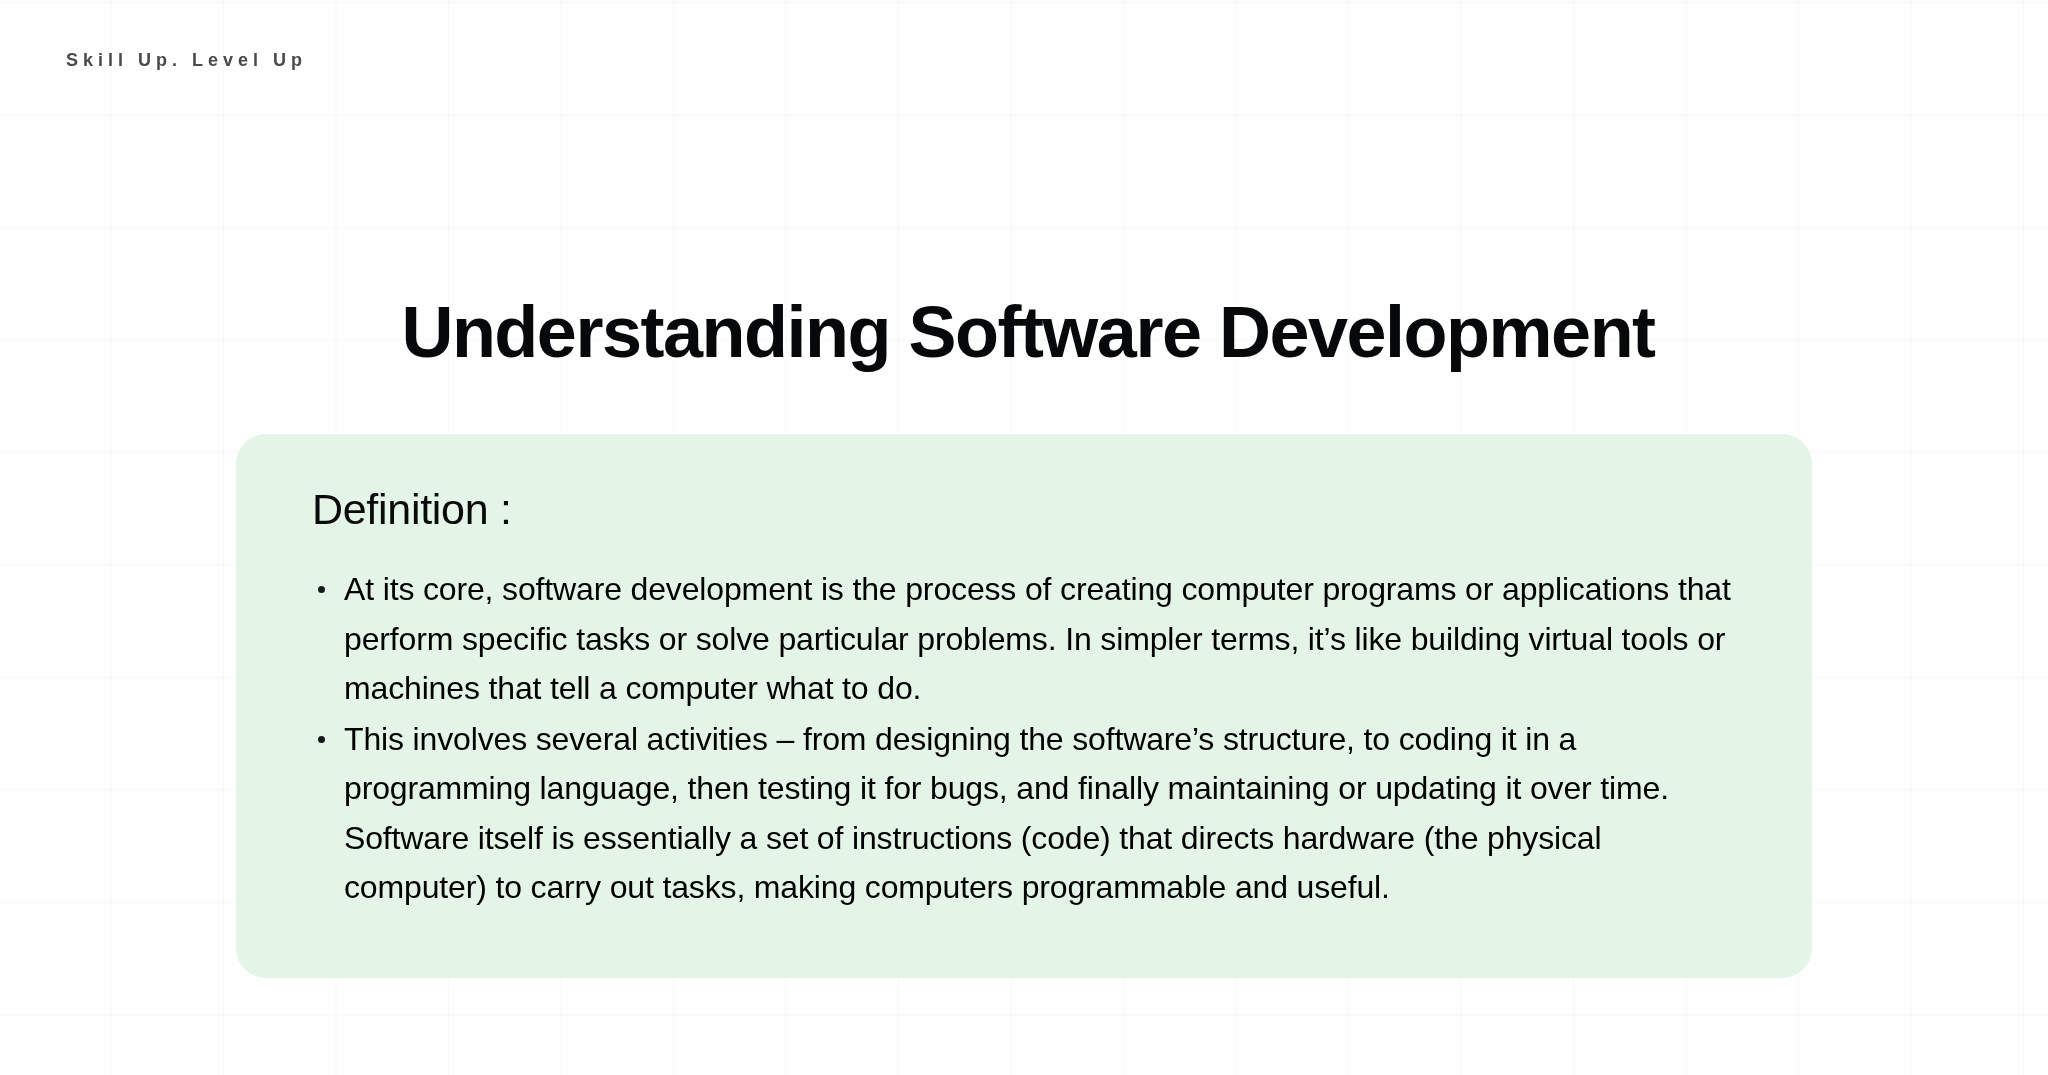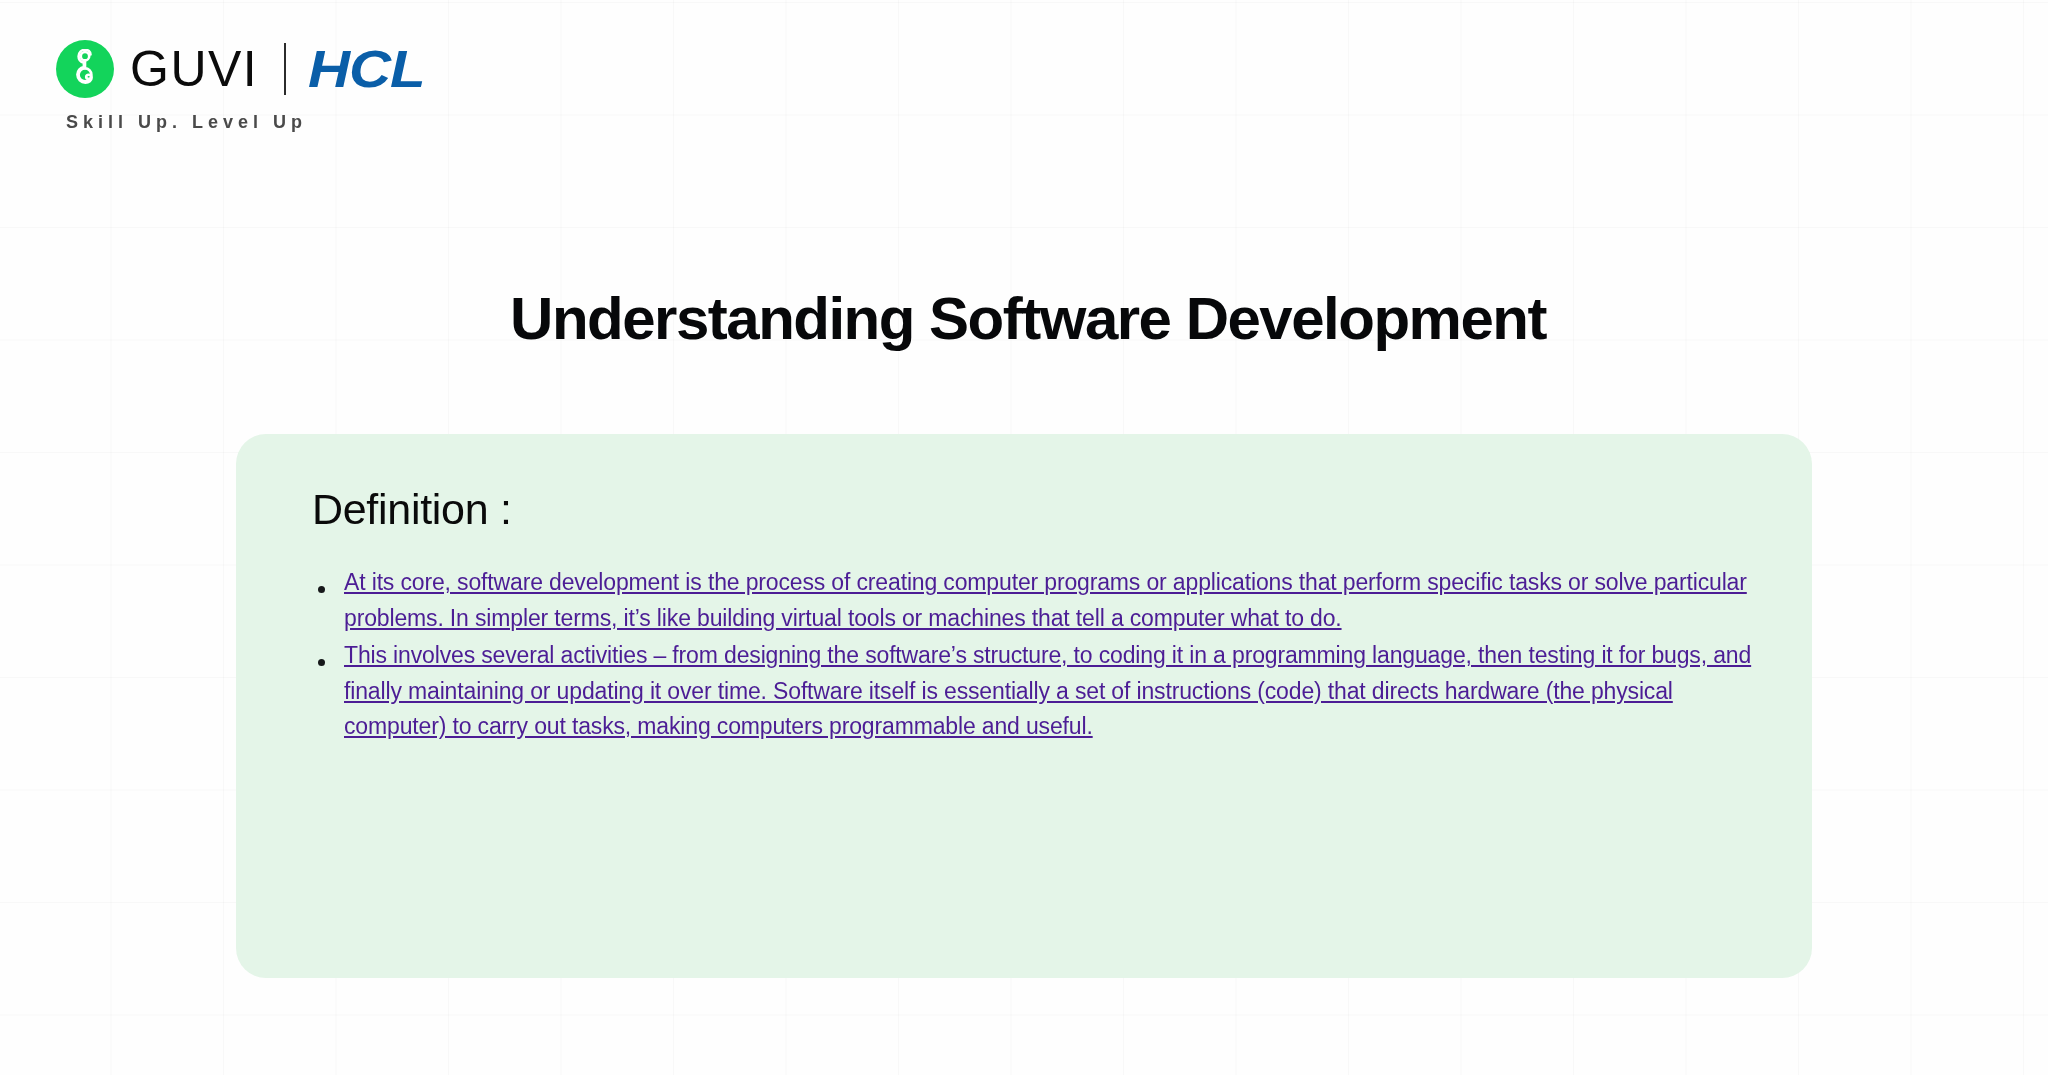--- a/index.html
+++ b/index.html
@@ -98,21 +98,21 @@
   }
 
   
   #slide-title {
     position: absolute;
     left: 0;
     right: 0;
     top: 247px;
     text-align: center;
     font-family: "Liberation Sans", sans-serif;
-    font-size: 60px;
+    font-size: 72px;
     font-weight: bold;
     letter-spacing: -1.5px;
     color: #07080a;
     line-height: 1.05;
     white-space: nowrap;
     padding-left: 8px;
   }
 
   
   #definition-card {
@@ -136,67 +136,45 @@
     line-height: 1.1;
   }
   #definition-list {
     list-style: none;
     margin: 0;
     padding: 0;
   }
   #definition-list li {
     position: relative;
     padding-left: 32px;
-    font-size: 23px;
+    font-size: 32px;
     line-height: 1.54;
-    color: #4c1d95;
+    color: #000000;
     letter-spacing: -0.15px;
     margin-bottom: 2px;
-    text-decoration: underline;
   }
   #definition-list li::before {
     content: "";
     position: absolute;
     left: 6px;
     top: 21px;
     width: 7px;
     height: 7px;
     border-radius: 50%;
     background: #16181a;
   }
 </style>
 </head>
 <body>
 
 <div id="slide">
 
   <div id="grid-wash"></div>
 
   <div id="brand">
-    <div class="brand-row">
-
-      <span class="guvi-mark">
-        <svg width="34" height="40" viewBox="0 0 34 40" aria-hidden="true">
-          <path d="M22.5 5.5 C22.5 2.6 20.1 0.8 17.2 0.8 C13.4 0.8 10.6 3.6 10.6 7.3
-                   C10.6 10.6 12.8 13.0 15.9 13.6 L15.9 18.0
-                   C12.2 18.6 9.4 21.6 9.4 25.6 C9.4 30.2 13.0 33.6 17.4 33.6
-                   C21.0 33.6 23.6 31.6 23.6 28.8 C23.6 26.9 22.3 25.7 20.7 25.7
-                   C19.3 25.7 18.2 26.6 18.2 27.9 C18.2 28.9 18.9 29.5 19.7 29.6" fill="none" stroke="#ffffff" stroke-width="2.6" stroke-linecap="round" stroke-linejoin="round"></path>
-          <circle cx="17.0" cy="7.2" r="4.2" fill="none" stroke="#ffffff" stroke-width="2.6"></circle>
-          <circle cx="17.0" cy="25.8" r="6.4" fill="none" stroke="#ffffff" stroke-width="2.6"></circle>
-          <rect x="15.7" y="10.6" width="2.6" height="9.6" fill="#ffffff"></rect>
-        </svg>
-      </span>
-
-      <span class="guvi-word">GUVI</span>
-
-      <span class="brand-sep"></span>
-
-      <span class="hcl-word">HCL</span>
-    </div>
 
     <div id="brand-tagline">Skill Up. Level Up</div>
   </div>
 
   <h1 id="slide-title">Understanding Software Development</h1>
 
   <section id="definition-card">
     <h2 id="definition-heading">Definition :</h2>
 
     <ul id="definition-list">

